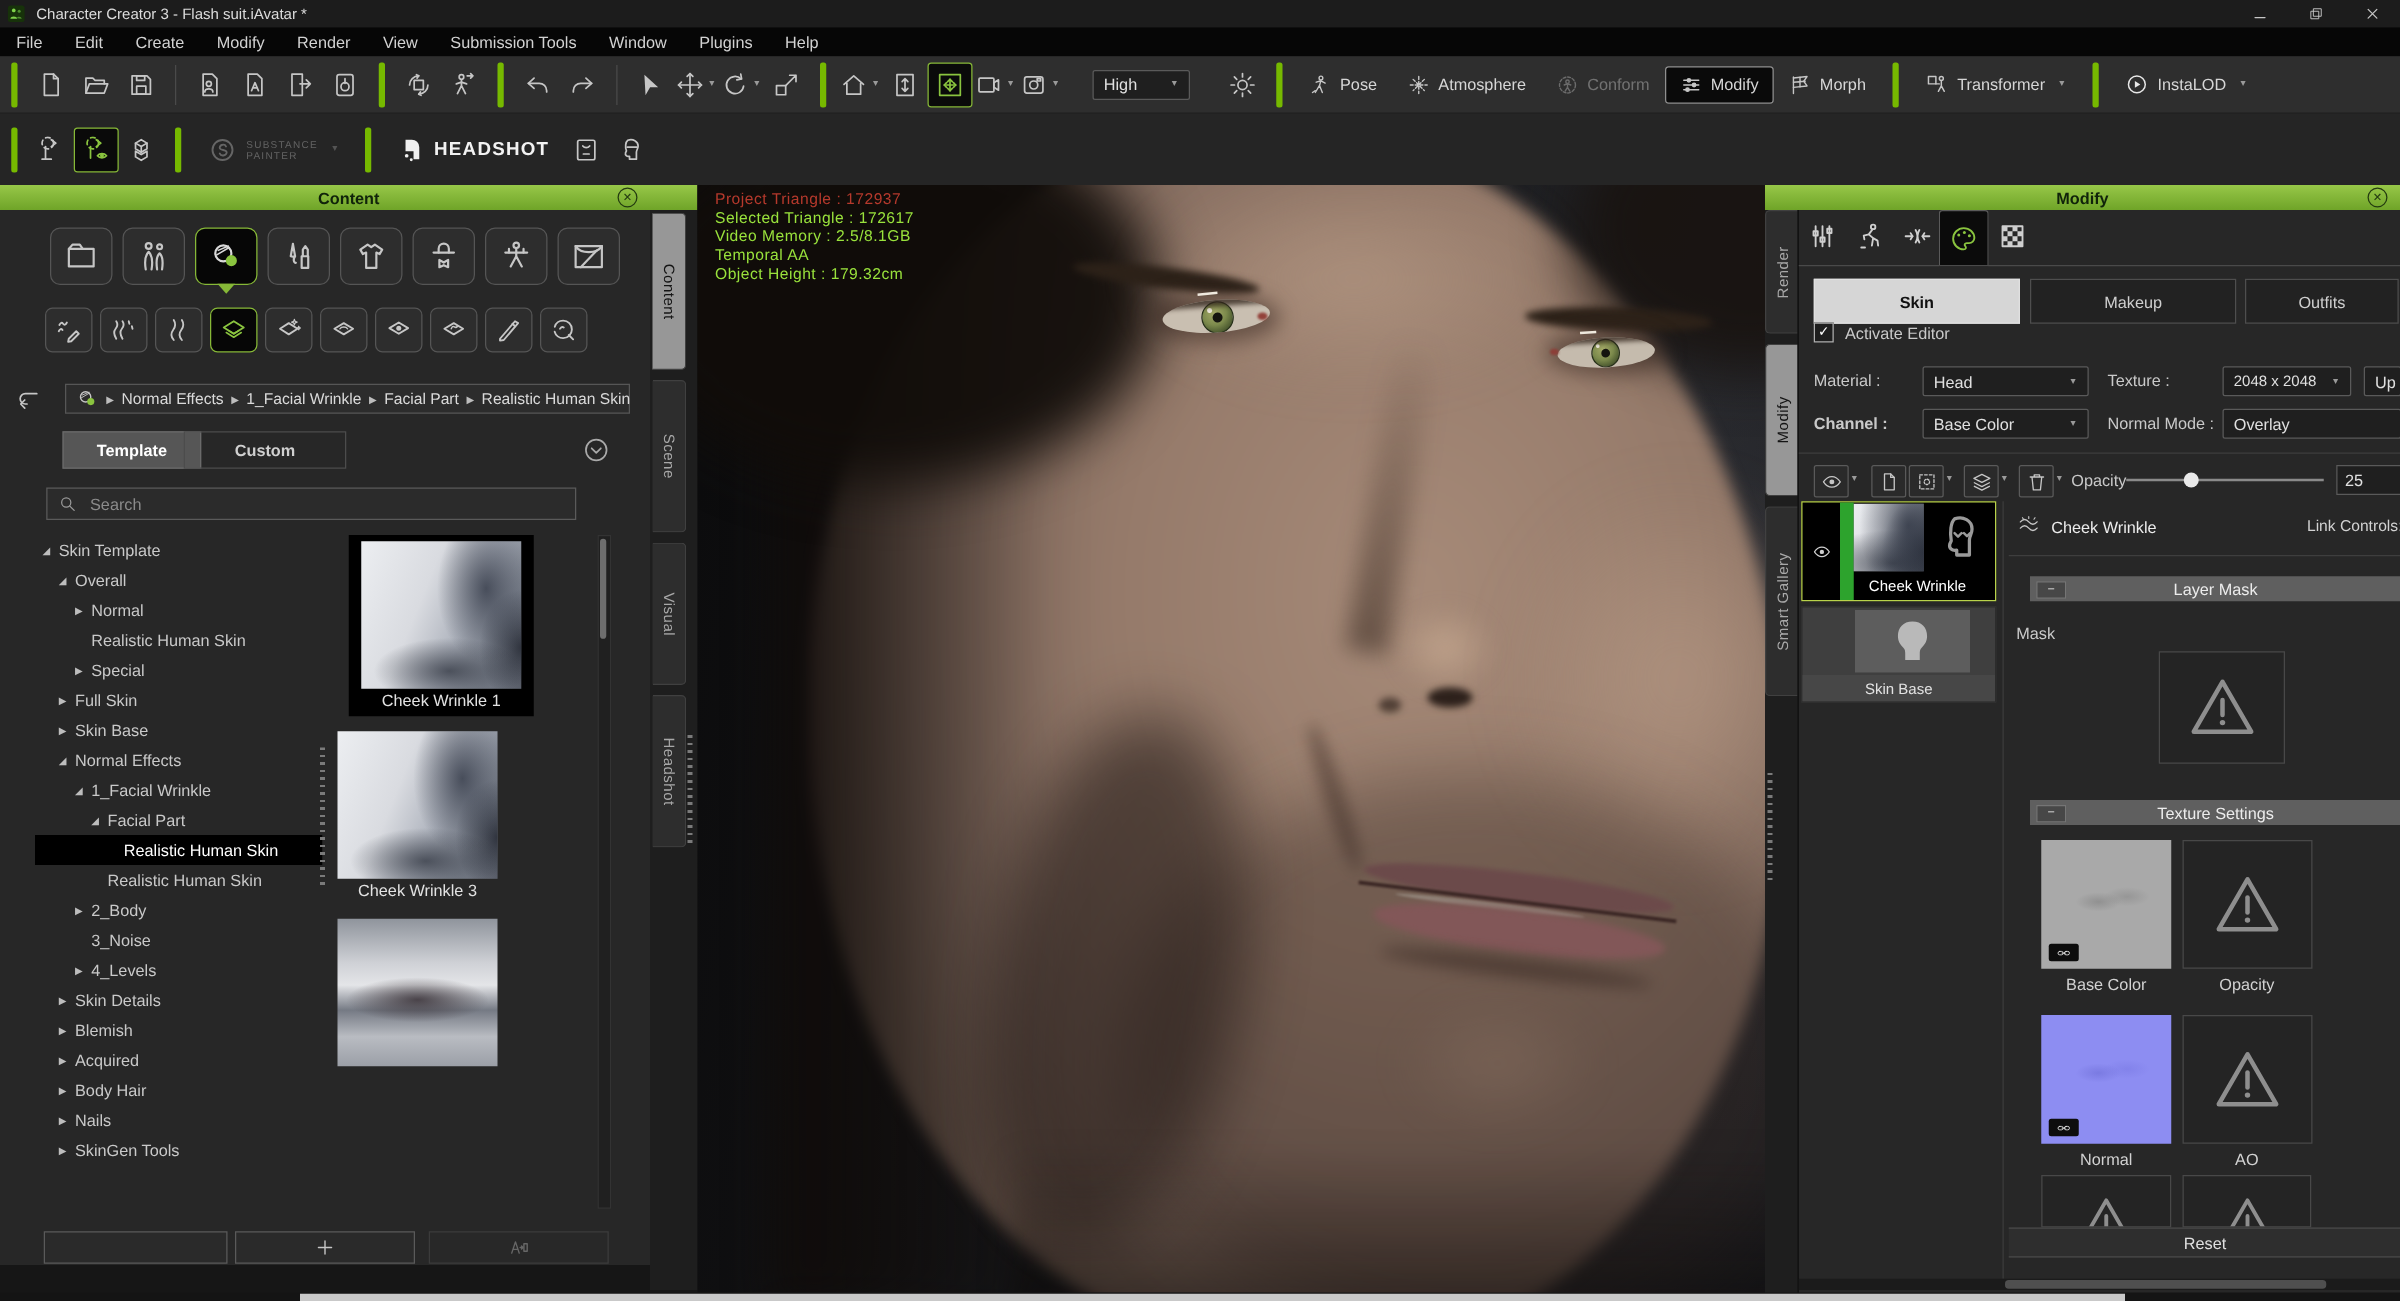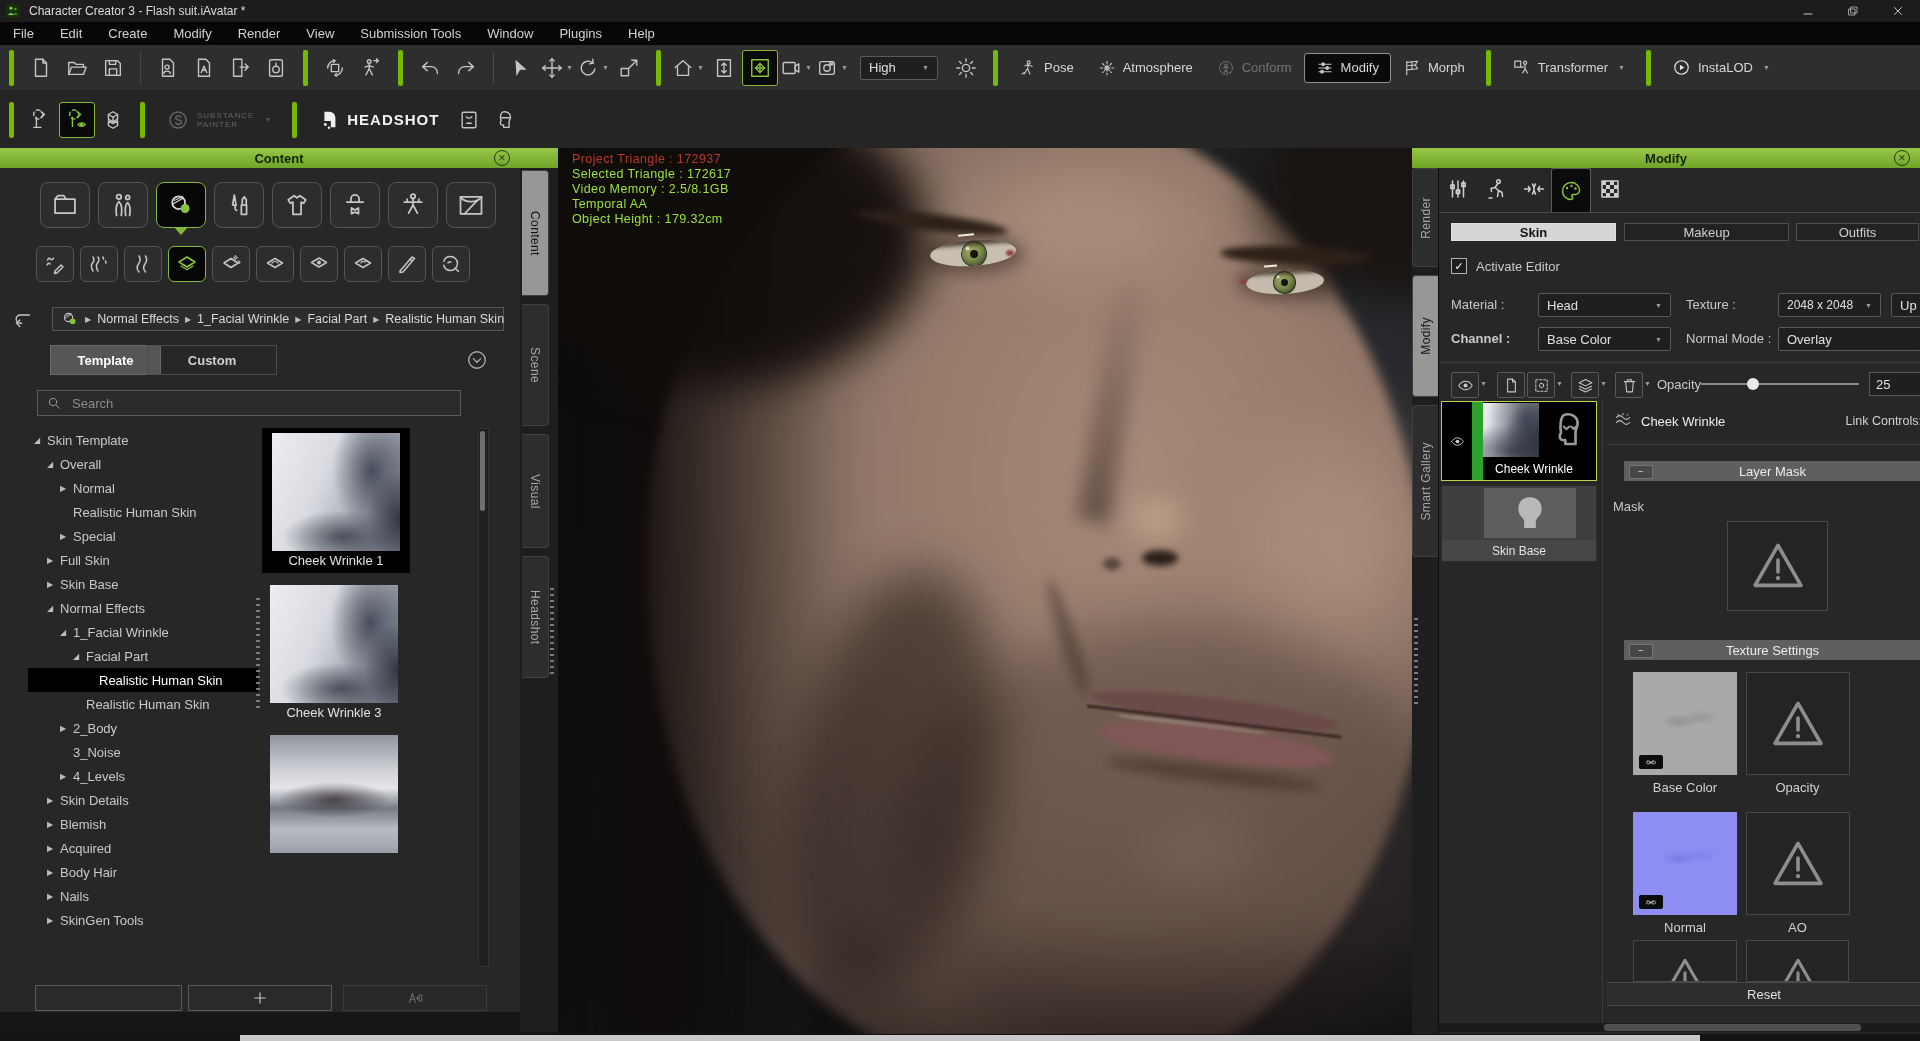--- a/index.html
+++ b/index.html
@@ -42,21 +42,21 @@
   .ctab.active{background:#565656;color:#fff;border-color:#6a6a6a;}
   #search-box{position:absolute;left:37px;top:222px;width:424px;height:26px;border:1px solid #5a5a5a;background:#2b2b2b;display:flex;align-items:center;gap:8px;padding:0 8px;box-sizing:border-box;}
   #search-box input{background:transparent;border:none;outline:none;color:#cfcfcf;font-size:13px;font-family:"Liberation Sans",sans-serif;width:100%;}
   #search-box input::placeholder{color:#8b8b8b;}
   #tree{position:absolute;left:28px;top:260px;width:230px;height:537px;overflow:hidden;}
   .trow{height:24px;display:flex;align-items:center;font-size:13px;color:#c9c9c9;white-space:nowrap;box-sizing:border-box;}
   .trow .arrow{width:13px;font-size:8px;color:#bdbdbd;flex:0 0 13px;}
   .trow.sel{background:#000;color:#fff;}
   #thumbs{position:absolute;left:262px;top:260px;width:214px;height:537px;overflow:hidden;}
   .thumb{width:140px;margin:0 0 12px 2px;}
-  .thumb.sel{background:#000;padding:5px 5px 2px 5px;width:138px;margin-left:0;}
+  .thumb.sel{background:#000;padding:5px 5px 2px 5px;width:138px;margin-left:17px;}
   .timg{width:128px;height:118px;
     background:
       radial-gradient(ellipse 56px 86px at 78% 32%, rgba(48,54,68,.8), rgba(48,54,68,0) 70%),
       radial-gradient(ellipse 86px 38px at 55% 88%, rgba(44,49,60,.75), rgba(44,49,60,0) 70%),
       radial-gradient(ellipse 48px 66px at 100% 72%, rgba(30,34,44,.8), rgba(30,34,44,0) 70%),
       linear-gradient(112deg,#eceef1 0%,#d9dbe0 38%,#aeb3bd 62%,#858b96 82%,#6d727e 100%);}
   .timg.mouth{background:
       radial-gradient(ellipse 76px 24px at 50% 55%, rgba(58,50,56,.85), rgba(58,50,56,0) 75%),
       linear-gradient(180deg,#8f949c 0%,#cfd1d6 30%,#e4e5e8 45%,#757a84 62%,#b9bcc2 80%,#9b9fa7 100%);}
   .tlabel{font-size:13px;color:#e2e2e2;text-align:center;height:20px;line-height:20px;}
@@ -73,21 +73,21 @@
   #viewport{position:absolute;left:558px;top:148px;width:854px;height:886px;overflow:hidden;
     background:
       radial-gradient(ellipse 700px 600px at 88% 45%, #303136 0%, rgba(48,49,54,0) 60%),
       linear-gradient(100deg,#0b0b0c 0%,#121214 30%,#1c1d20 60%,#242529 82%,#1d1e22 100%);}
   #viewport .f{position:absolute;}
   #stats{position:absolute;left:14px;top:4px;font-size:12.5px;letter-spacing:.4px;line-height:15px;z-index:50;}
   
   #modify-panel{position:absolute;left:1438px;top:168px;width:482px;height:873px;background:#272727;border-left:1px solid #0d0d0d;box-sizing:border-box;}
   .rtab{position:absolute;top:4px;width:34px;height:34px;display:flex;align-items:center;justify-content:center;border-radius:3px 3px 0 0;}
   .rtab.act{top:0;height:44px;background:#0b0b0b;border:1px solid #5a5a5a;border-bottom:none;}
-  .stab{position:absolute;top:55px;height:18px;background:#222;border:1px solid #4e4e4e;color:#cfcfcf;font-size:13px;display:flex;align-items:center;justify-content:center;box-sizing:border-box;}
+  .stab{position:absolute;top:55px;height:36px;background:#222;border:1px solid #4e4e4e;color:#cfcfcf;font-size:13px;display:flex;align-items:center;justify-content:center;box-sizing:border-box;}
   .stab.act{background:#d6d6d6;color:#111;font-weight:bold;border-color:#e0e0e0;}
   .lbl{font-size:13px;color:#c9c9c9;white-space:nowrap;}
   .ltbtn{position:absolute;top:204px;width:26px;height:24px;border:1px solid #5a5a5a;border-radius:2px;display:flex;align-items:center;justify-content:center;background:#2a2a2a;}
   .ldd{position:absolute;top:212px;font-size:7px;color:#9a9a9a;}
   .section-bar{position:absolute;left:185px;width:297px;height:20px;background:#5f5f5f;display:flex;align-items:center;justify-content:center;font-size:13px;color:#ececec;}
   .minus-box{position:absolute;left:5px;top:4px;width:22px;height:12px;background:#474747;border:1px solid #757575;display:flex;align-items:center;justify-content:center;font-size:10px;color:#ddd;line-height:1;}
   .warnbox{border:1px solid #484848;background:#242424;display:flex;align-items:center;justify-content:center;box-sizing:border-box;}
   .slot{position:absolute;width:104px;height:103px;box-sizing:border-box;}
   .slot.gray{background:
       radial-gradient(ellipse 26px 11px at 44% 48%, rgba(125,125,125,.55), transparent 70%),
@@ -327,21 +327,21 @@
       <div class="tbtn">
         <span class="icn" style="height: 22px; width: 22px;">
           <svg viewBox="0 0 24 24" fill="none" stroke="currentColor" stroke-width="1.5" stroke-linecap="round" stroke-linejoin="round" width="100%" height="100%">
             <rect x="4" y="5" width="16" height="14" rx="2"></rect>
             <circle cx="12" cy="12" r="3.5"></circle>
             <rect x="15" y="6.5" width="3" height="2"></rect>
           </svg>
         </span>
         <span class="dd">▼</span>
       </div>
-      <div class="drop" style="width: 78px; margin: 0px 10px; box-sizing: border-box;">
+      <div class="drop" style="width: 78px; margin: 0px 24px; box-sizing: border-box;">
         <span>High</span>
         <span class="dd">▼</span>
       </div>
       <div class="tbtn">
         <span class="icn" style="height: 22px; width: 22px;">
           <svg viewBox="0 0 24 24" fill="none" stroke="currentColor" stroke-width="1.5" stroke-linecap="round" stroke-linejoin="round" width="100%" height="100%">
             <circle cx="12" cy="12" r="4"></circle>
             <path d="M12 2v3M12 19v3M2 12h3M19 12h3M4.9 4.9L7 7M17 17l2.1 2.1M19.1 4.9L17 7M7 17l-2.1 2.1"></path>
           </svg>
         </span>

